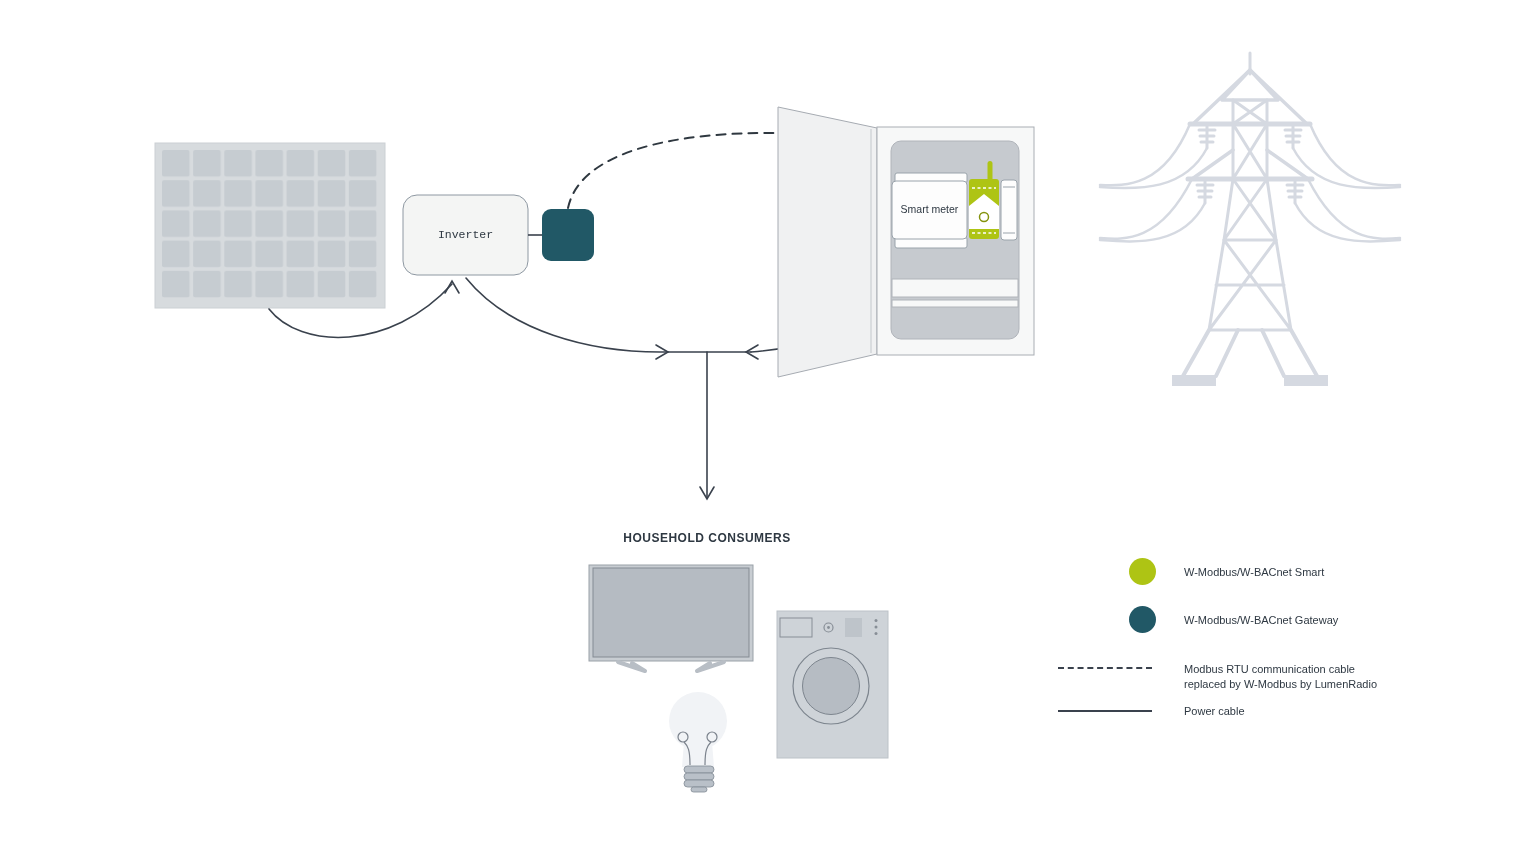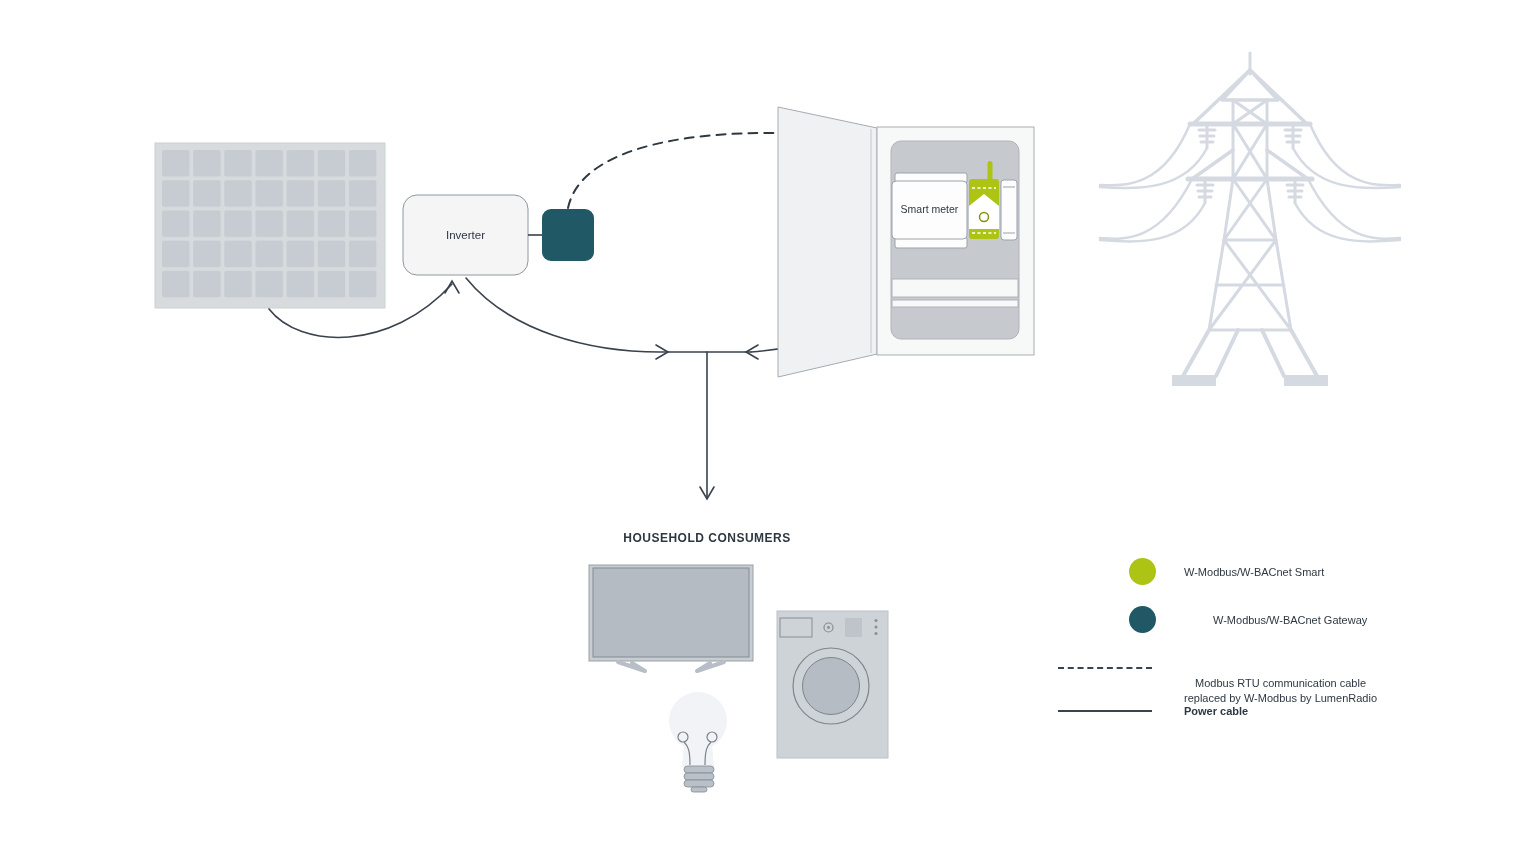--- a/index.html
+++ b/index.html
@@ -1,21 +1,21 @@
 <!DOCTYPE html>
 <html><head>
 <meta charset="utf-8">
 <style>
   html,body{margin:0;padding:0;background:#ffffff;}
   .canvas{position:relative;width:1536px;height:867px;background:#ffffff;overflow:hidden;
           font-family:"Liberation Sans",sans-serif;color:#2e3842;}
   .scene{position:absolute;left:0;top:0;}
   .lbl{position:absolute;display:flex;align-items:center;justify-content:center;
        color:#2e3842;line-height:1.25;border-radius:26px;}
-  .lbl-inverter{left:403px;top:195px;width:125px;height:80px;font-size:11.5px;}
+  .lbl-inverter{left:403px;top:195px;width:125px;height:80px;font-size:11.5px;font-family:Liberation Mono, monospace;}
   .lbl-smartmeter{left:891px;top:181px;width:77px;height:58px;font-size:10.5px;}
   .lbl-title{left:557px;top:530px;width:300px;height:16px;font-size:12px;font-weight:bold;
              letter-spacing:.5px;text-align:right;}
   .legend-sym{position:absolute;}
   .legend-circle{width:27px;height:27px;border-radius:50%;}
   .legend-dash{width:94px;height:0;border-top:2px dashed #3a424d;}
   .legend-solid{width:94px;height:0;border-top:2px solid #3a424d;}
   .legend-label{position:absolute;left:1184px;font-size:11px;display:flex;align-items:center;}
   .legend-label.multi{display:block;line-height:15px;}
 </style>
@@ -173,25 +173,25 @@
 
 <div class="lbl lbl-inverter">Inverter</div>
 <div class="lbl lbl-smartmeter">Smart meter</div>
 <div class="lbl lbl-title">HOUSEHOLD CONSUMERS</div>
 
 <div>
   <div class="legend-sym legend-circle" style="left:1129px;top:558px;background:#aec414;"></div>
   <div class="legend-label" style="top:565px;height:14px;">W-Modbus/W-BACnet Smart</div>
 
   <div class="legend-sym legend-circle" style="left:1129px;top:606px;background:#215866;"></div>
-  <div class="legend-label" style="top:613px;height:14px;margin-left:29px;">W-Modbus/W-BACnet Gateway</div>
+  <div class="legend-label" style="top:613px;height:14px;">W-Modbus/W-BACnet Gateway</div>
 
   <div class="legend-sym legend-dash" style="left:1058px;top:667px;"></div>
-  <div class="legend-label multi" style="top:676px;text-align:center;">
+  <div class="legend-label multi" style="top:662px;">
     <span>Modbus RTU communication cable</span><br>
     <span>replaced by W-Modbus by LumenRadio</span>
   </div>
 
   <div class="legend-sym legend-solid" style="left:1058px;top:710px;"></div>
-  <div class="legend-label" style="top:704px;height:14px;font-weight:bold;">Power cable</div>
+  <div class="legend-label" style="top:704px;height:14px;">Power cable</div>
 </div>
 
 </div>
 
 </body></html>

